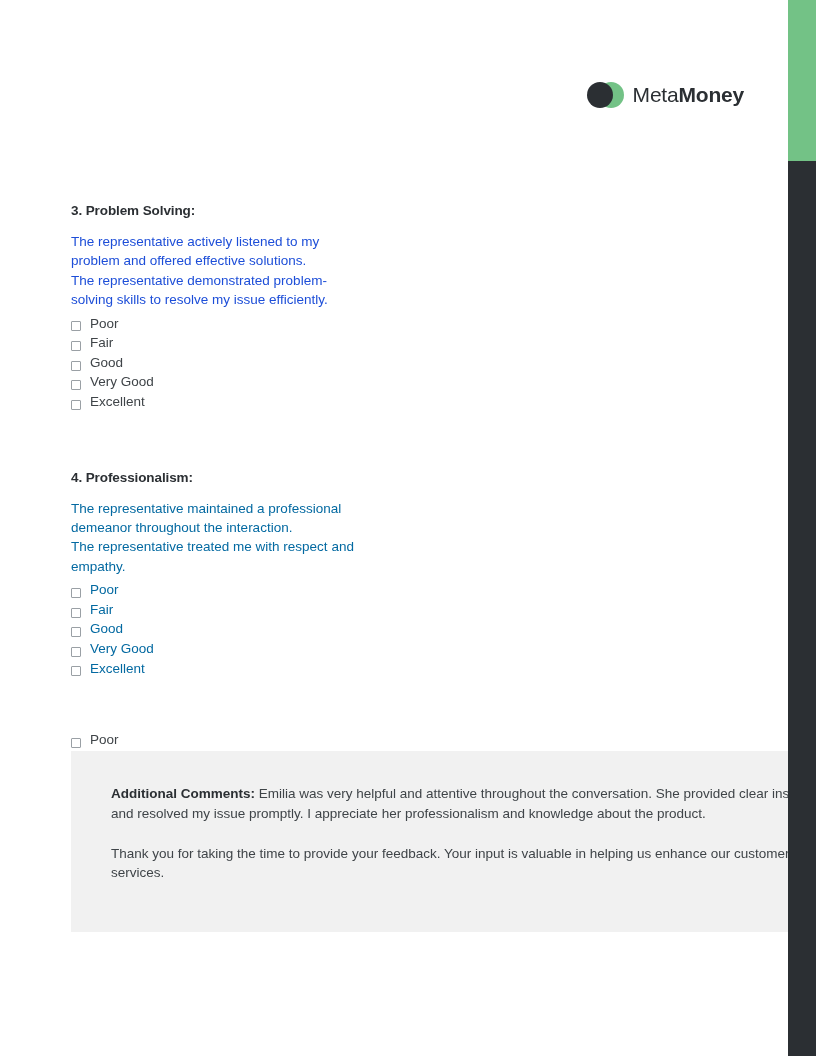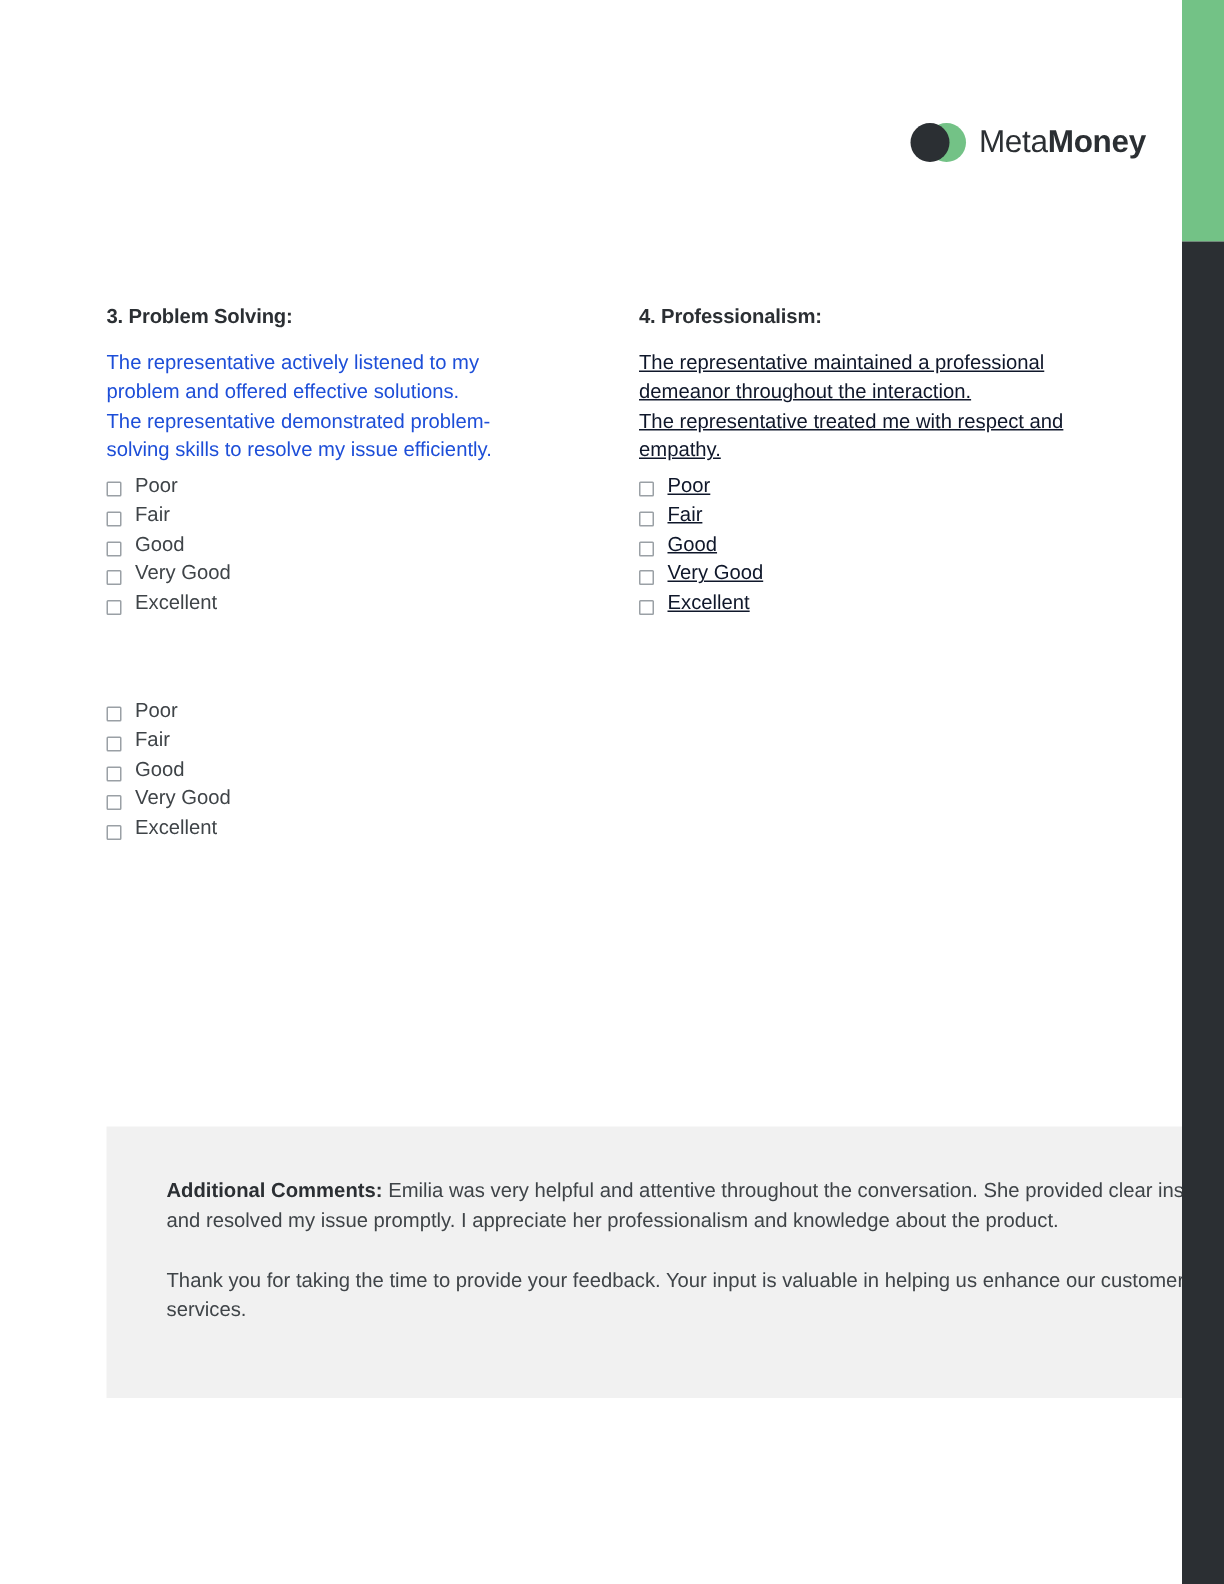--- a/index.html
+++ b/index.html
@@ -37,21 +37,21 @@
     position: absolute;
     left: 0;
     top: 0;
     width: 788px;
     height: 1056px;
   }
 
   
   .brand {
     position: absolute;
-    right: 24px;
+    right: 44px;
     top: 82px;
     display: flex;
     align-items: center;
     gap: 9px;
   }
   .brand-mark {
     position: relative;
     width: 37px;
     height: 26px;
     flex: none;
@@ -83,41 +83,42 @@
   
   .questions {
     position: absolute;
     left: 71px;
     top: 203px;
     width: 652px;
   }
   .q-row {
     display: flex;
     gap: 58px;
+    flex-direction: column;
   }
   .q-col {
     width: 297px;
   }
   .q-col.is-empty { visibility: hidden; }
 
   .q-title {
     font-size: 13.5px;
     font-weight: 700;
     color: #2b2f33;
     letter-spacing: -0.1px;
     margin: 0 0 14px 0;
   }
   .q-body {
     font-size: 13.5px;
     line-height: 19.4px;
     color: #1d4ed8;
     margin: 0;
   }
   .q-col.tone-muted .q-body,
-  .q-col.tone-muted .opt-label { color: #0f172a; text-decoration: underline; }
+  .q-col.tone-muted .opt-label { color: #0369a1; }
 
   .q-options {
     margin-top: 4px;
   }
   .opt {
     display: flex;
     align-items: center;
     gap: 9px;
     height: 19.6px;
   }

